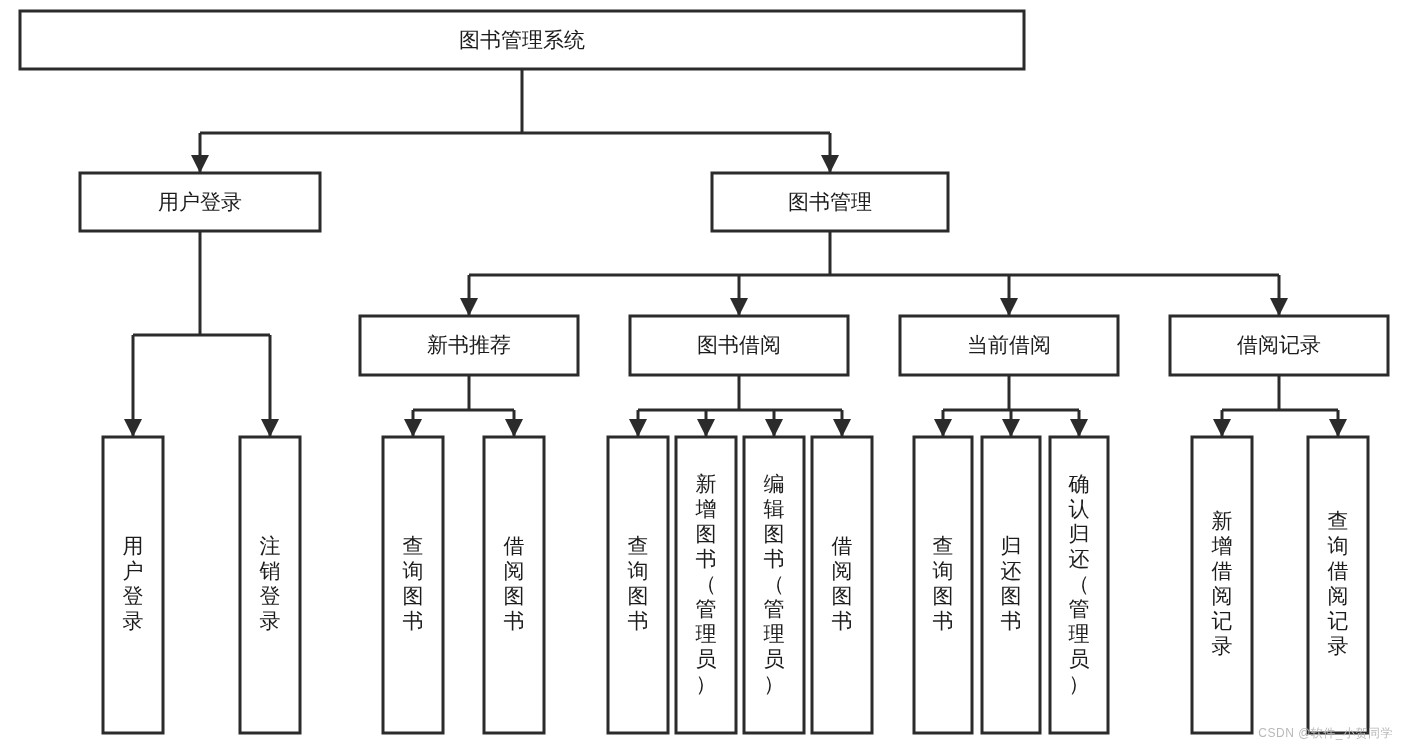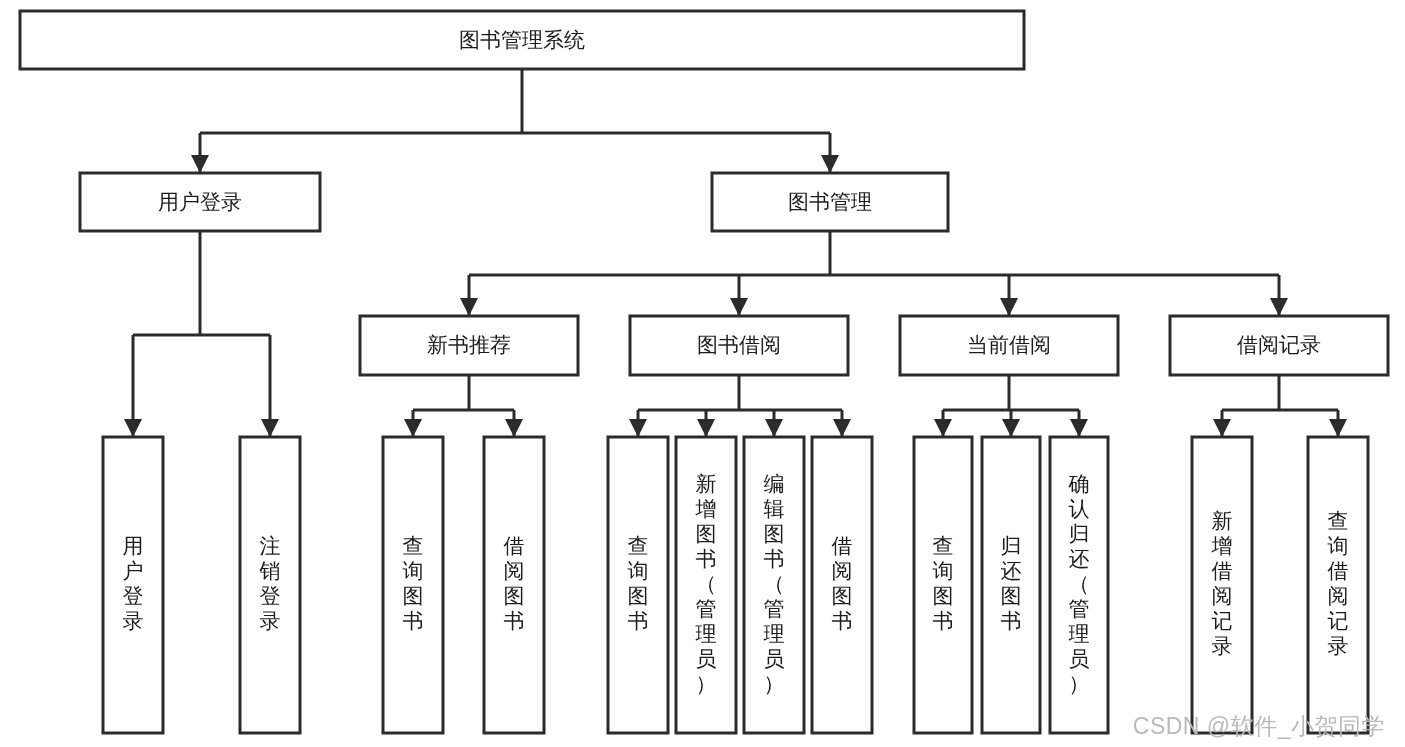--- a/index.html
+++ b/index.html
@@ -8,23 +8,23 @@
   #diagram-root{position:relative;width:1405px;height:747px;background:#fff;}
   svg{display:block;}
   .box-rect{fill:#ffffff;stroke:#2b2b2b;stroke-width:3;}
   .conn{stroke:#2b2b2b;stroke-width:3;fill:none;}
   .arrow-head{fill:#2b2b2b;stroke:none;}
   .node-label{font-family:"Liberation Sans","DejaVu Sans",sans-serif;
               font-size:21px;fill:#1c1c1c;text-anchor:middle;dominant-baseline:middle;}
   .leaf-label{font-family:"Liberation Sans","DejaVu Sans",sans-serif;
               font-size:21px;fill:#1c1c1c;}
   .leaf-char{text-anchor:middle;}
-  .watermark{position:absolute;right:20px;bottom:5px;
+  .watermark{position:absolute;right:12px;bottom:5px;
              font-family:"Liberation Sans","DejaVu Sans",sans-serif;
-             font-size:23px;color:#b9b9b9;white-space:nowrap;
+             font-size:12px;color:#b9b9b9;white-space:nowrap;
              letter-spacing:.5px;pointer-events:none;}
 </style>
 </head>
 <body>
 
 <div id="diagram-root">
 
   <svg id="diagram-svg" width="1405" height="747" viewBox="0 0 1405 747">
     <g id="connectors">
         <line x1="522" y1="69" x2="522" y2="133" class="conn"></line>

